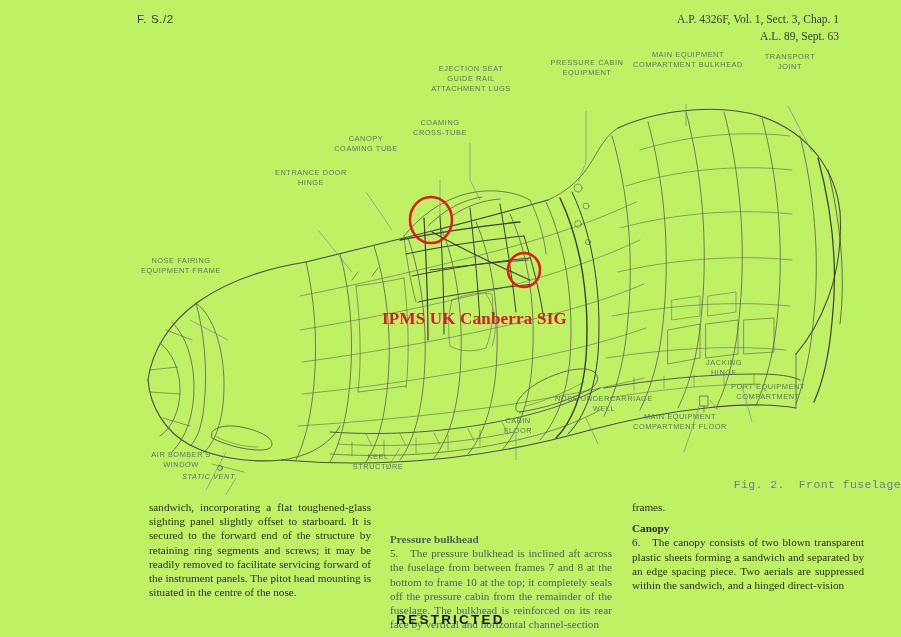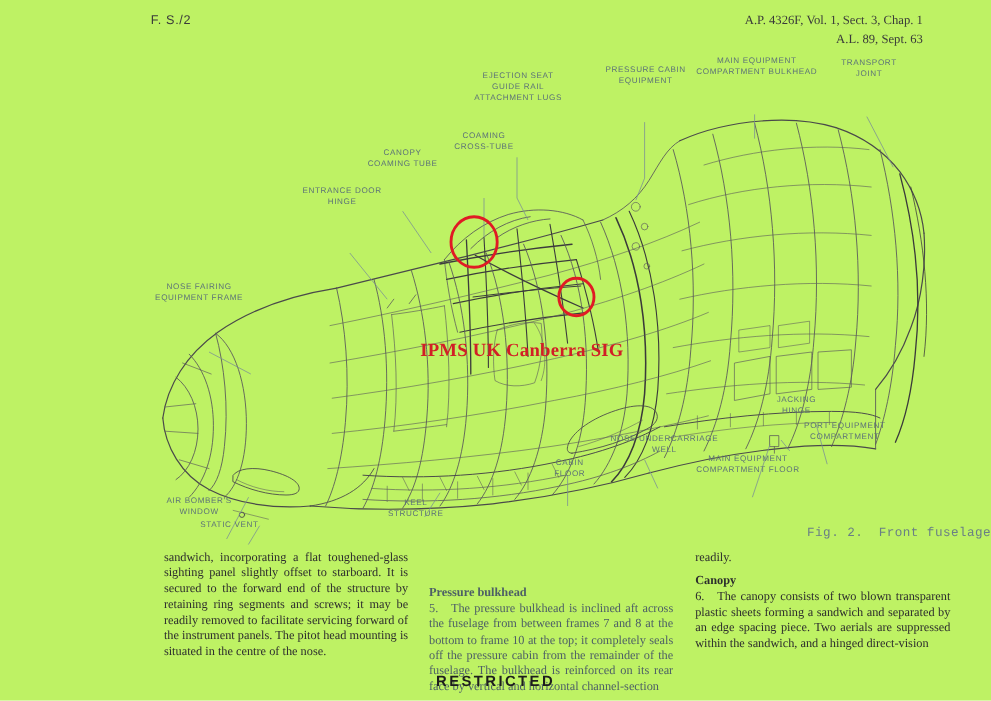--- a/index.html
+++ b/index.html
@@ -312,21 +312,21 @@
     <div class="lbl c" style="left:392px; top:78px; width:96px;">COAMING
 CROSS-TUBE</div>
     <div class="lbl c" style="left:310px; top:94px; width:112px;">CANOPY
 COAMING TUBE</div>
     <div class="lbl c" style="left:254px; top:128px; width:114px;">ENTRANCE DOOR
 HINGE</div>
     <div class="lbl c" style="left:118px; top:216px; width:126px;">NOSE FAIRING
 EQUIPMENT FRAME</div>
     <div class="lbl c" style="left:134px; top:410px; width:94px;">AIR BOMBER'S
 WINDOW</div>
-    <div class="lbl" style="left:182px; top:432px; width:90px;">STATIC VENT</div>
+    <div class="lbl" style="left:182px; top:432px; width:90px;font-style:italic;">STATIC VENT</div>
     <div class="lbl c" style="left:336px; top:396px; width:84px;margin-top:16px;">KEEL
 STRUCTURE</div>
     <div class="lbl c" style="left:486px; top:376px; width:64px;">CABIN
 FLOOR</div>
     <div class="lbl c" style="left:540px; top:354px; width:128px;">NOSE UNDERCARRIAGE
 WELL</div>
     <div class="lbl c" style="left:614px; top:372px; width:132px;">MAIN EQUIPMENT
 COMPARTMENT FLOOR</div>
     <div class="lbl c" style="left:712px; top:342px; width:112px;">PORT EQUIPMENT
 COMPARTMENT</div>
@@ -345,21 +345,21 @@
     <div class="col col-1">
       <p>sandwich, incorporating a flat toughened-glass sighting panel slightly offset to starboard. It is secured to the forward end of the structure by retaining ring segments and screws; it may be readily removed to facilitate servicing forward of the instrument panels. The pitot head mounting is situated in the centre of the nose.</p>
     </div>
 
     <div class="col col-2">
       <p class="subhead">Pressure bulkhead</p>
       <p class="num-para"><span>5.</span>&nbsp;&nbsp;&nbsp;<span>The pressure bulkhead is inclined aft across the fuselage from between frames 7 and 8 at the bottom to frame 10 at the top; it completely seals off the pressure cabin from the remainder of the fuselage. The bulkhead is reinforced on its rear face by vertical and horizontal channel-section</span></p>
     </div>
 
     <div class="col col-3">
-      <p class="members">readily.</p>
+      <p class="members">frames.</p>
       <p class="subhead">Canopy</p>
       <p class="num-para"><span>6.</span>&nbsp;&nbsp;&nbsp;<span>The canopy consists of two blown transparent plastic sheets forming a sandwich and separated by an edge spacing piece. Two aerials are suppressed within the sandwich, and a hinged direct-vision</span></p>
     </div>
 
   </div>
 
   <div class="footer">RESTRICTED</div>
 
 </div>
 

